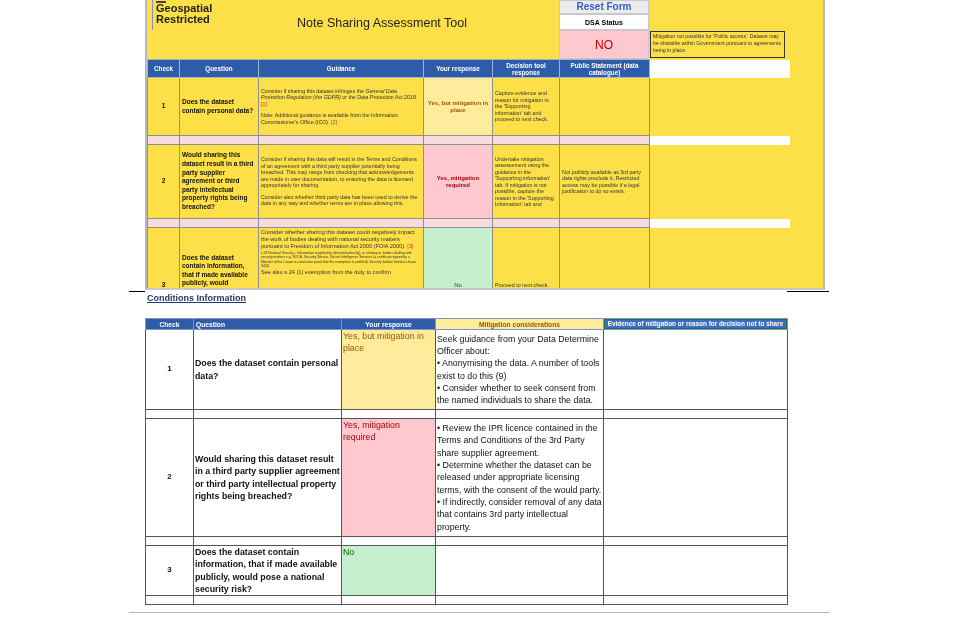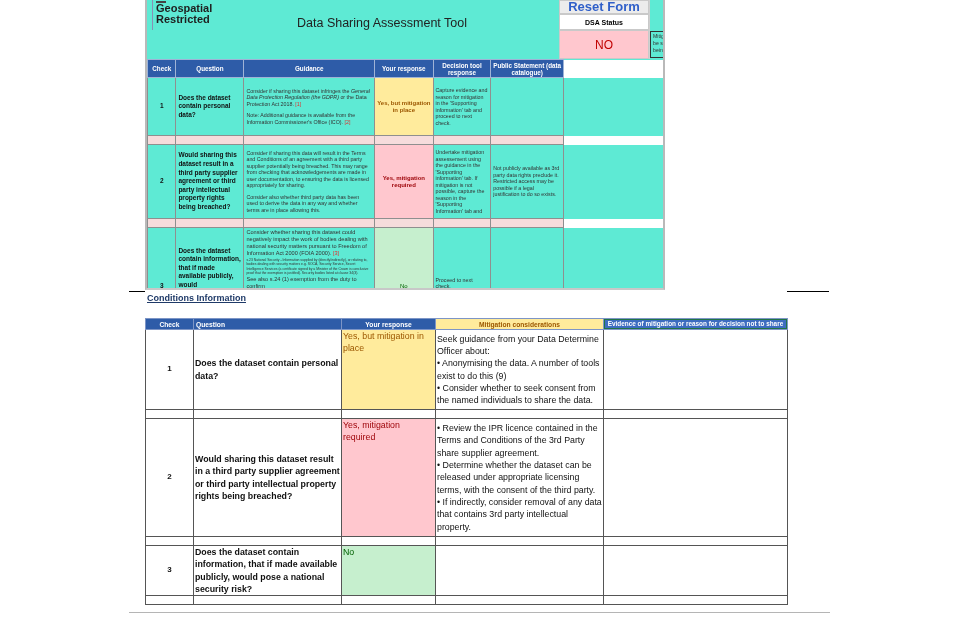--- a/index.html
+++ b/index.html
@@ -1,37 +1,37 @@
 <!DOCTYPE html>
 <html><head>
 <meta charset="utf-8">
 <style>
   * { box-sizing: border-box; margin: 0; padding: 0; }
   html, body { width: 960px; height: 640px; background: #ffffff; overflow: hidden; }
   body { position: relative; font-family: "Liberation Sans", sans-serif; color: #000; }
 
   
   .top-sheet {
-    position: absolute; left: 145px; top: 0; width: 520px; height: 290px;
+    position: absolute; left: 145px; top: 0; width: 680px; height: 290px;
     border-left: 2px solid #b9b9b9; border-right: 2px solid #b9b9b9; border-bottom: 2px solid #c8c8c8;
-    background: #5eead4; overflow: hidden;
+    background: #fde047; overflow: hidden;
   }
   .logo {
     position: absolute; left: 5px; top: 0; width: 72px; height: 30px;
     border-left: 1px solid #8a8fb5; padding-left: 3px;
     font-size: 11px; font-weight: bold; line-height: 11px; color: #1e1e1e;
   }
   .logo .crest { display: block; height: 3px; width: 10px; border-bottom: 2px solid #444; margin-bottom: 0; }
   .app-title {
     position: absolute; left: 150px; top: 16px; font-size: 12.5px; color: #222;
   }
   .reset-btn {
     position: absolute; left: 412px; top: 0; width: 90px; height: 14px;
     background: #ececec; border: 1px solid #c9c9c9; color: #2f5fc9;
-    font-size: 13px; font-weight: bold; text-align: center; line-height: 12px;
+    font-size: 10px; font-weight: bold; text-align: center; line-height: 12px;
   }
   .dsa-status-label {
     position: absolute; left: 412px; top: 14px; width: 90px; height: 16px;
     background: #fff; border: 1px solid #c9c9c9; font-size: 7px; font-weight: bold;
     text-align: center; line-height: 15px;
   }
   .dsa-status-value {
     position: absolute; left: 412px; top: 30px; width: 90px; height: 29px;
     background: #ffc7ce; border: 1px solid #c9c9c9; color: #c00000;
     font-size: 12px; text-align: center; line-height: 28px;
@@ -93,21 +93,21 @@
 </style>
 </head>
 <body>
 
 <div class="top-sheet">
   <div class="logo">
     <span class="crest"></span>
     <span>Geospatial</span><br>
     <span>Restricted</span>
   </div>
-  <div class="app-title">Data Sharing Assessment Tool</div>
+  <div class="app-title">Note Sharing Assessment Tool</div>
 
   <div class="reset-btn">Reset Form</div>
   <div class="dsa-status-label">DSA Status</div>
   <div class="dsa-status-value">NO</div>
   <div class="vline-right"></div>
   <div class="status-note">Mitigation not possible for 'Public access'. Dataset may be sharable within Government pursuant to  agreements being in place.</div>
 
   <table class="main">
     <colgroup>
       <col style="width:32px">
@@ -231,21 +231,21 @@
         <td></td>
         <td></td>
         <td></td>
       </tr>
     <tr style="height:118px">
       <td class="check">2</td>
       <td class="question">Would sharing this dataset result in a third party supplier agreement or third party intellectual property rights being breached?</td>
       <td class="resp r-req">Yes, mitigation required</td>
       <td>
         <div>• Review the IPR licence contained in the Terms and Conditions of the 3rd Party share supplier agreement.</div>
-        <div>• Determine whether the dataset can be released under appropriate licensing terms, with the consent of the third party.</div>
+        <div>• Determine whether the dataset can be released under appropriate licensing terms, with the consent of the would party.</div>
         <div>• If indirectly, consider removal of any data that contains 3rd party intellectual property.</div>
       </td>
       <td></td>
     </tr>
     <tr class="gap">
         <td></td>
         <td></td>
         <td></td>
         <td></td>
         <td></td>

